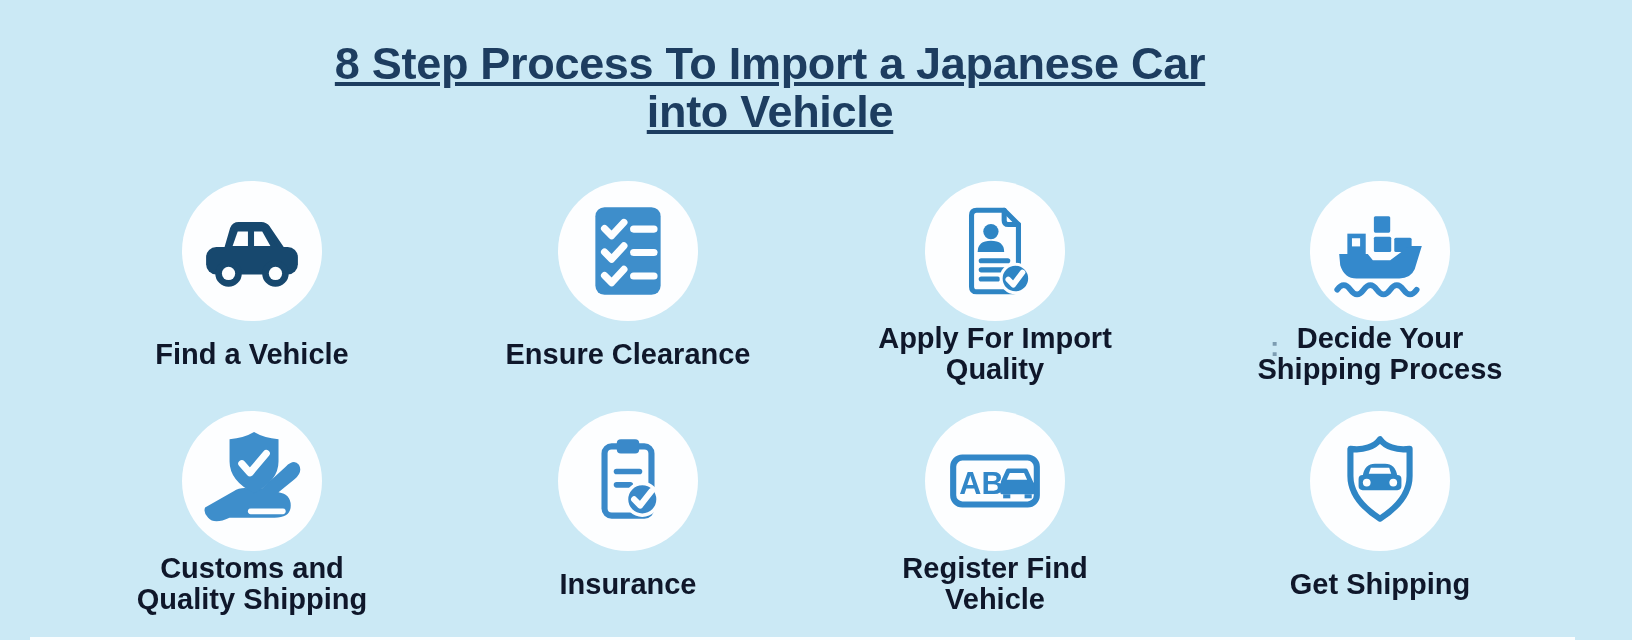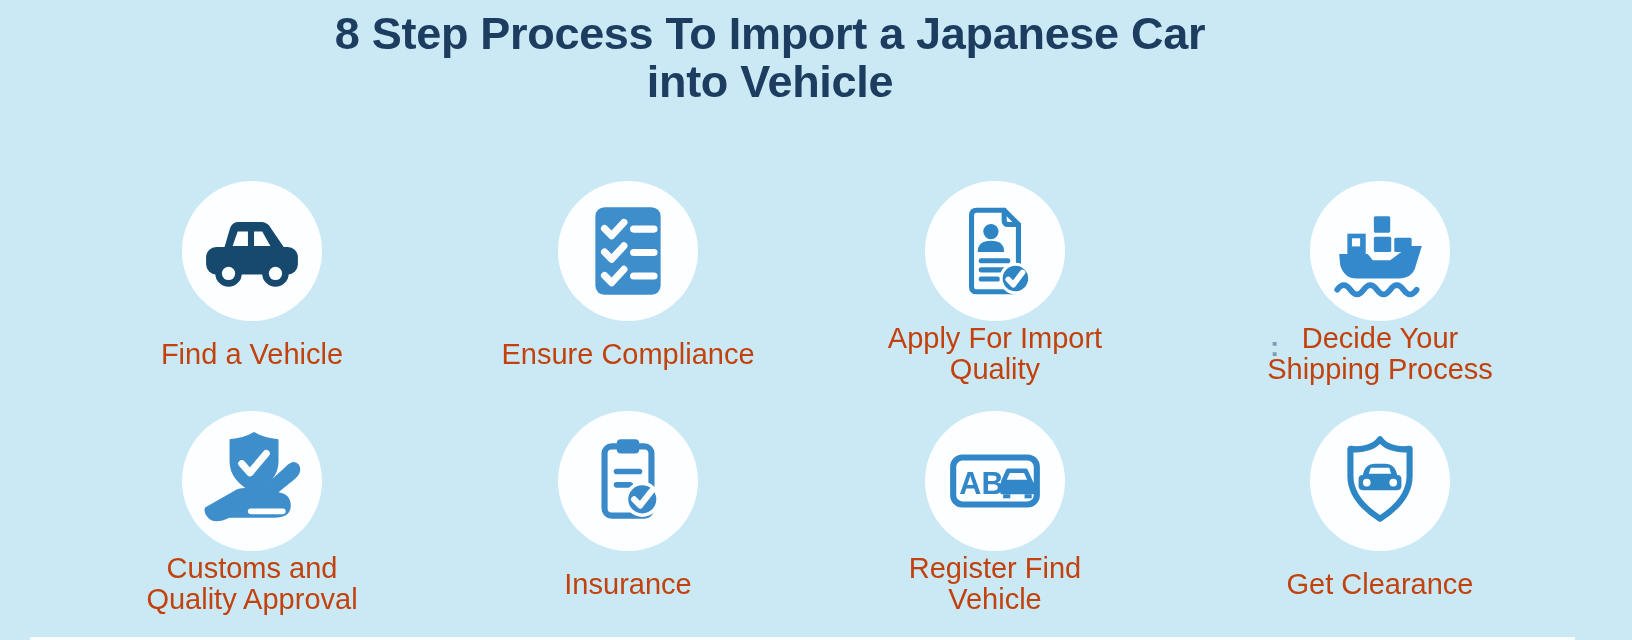--- a/index.html
+++ b/index.html
@@ -5,27 +5,28 @@
   html,body{margin:0;padding:0;}
   #canvas{
     position:relative;
     width:1632px;height:640px;
     background:#cbe9f5;
     overflow:hidden;
     font-family:"Liberation Sans", sans-serif;
   }
   .title{
     position:absolute;
-    left:0;top:10px;width:1540px;
+    left:0;top:40px;width:1540px;
     text-align:center;
     color:#1d3d60;
     font-size:45px;
     font-weight:700;
     line-height:48px;
     letter-spacing:-0.3px;
+    text-decoration:underline;
   }
   .step{
     position:absolute;
     width:320px;
   }
   .circle{
     position:absolute;
     left:90px;top:0;
     width:140px;height:140px;
     border-radius:50%;
@@ -33,23 +34,23 @@
     display:flex;align-items:center;justify-content:center;text-decoration:underline;
   }
   .circle svg{width:102px;height:102px;}
   .step-label{
     position:absolute;
     left:0;top:141px;
     width:320px;height:64px;
     display:flex;align-items:center;justify-content:center;
     text-align:center;
     white-space:pre-line;
-    color:#c2410c;
+    color:#0f172a;
     font-size:29px;
-    font-weight:400;
+    font-weight:700;
     line-height:31px;
   }
   
   .c1{left:92px;}  .c2{left:468px;} .c3{left:835px;} .c4{left:1220px;}
   .r1{top:181px;}  .r2{top:411px;}
   .stray-mark{
     position:absolute;left:1270px;top:331px;
     font-size:28px;font-weight:700;color:rgba(29,61,96,0.45);
   }
   .bottom-strip{
@@ -92,21 +93,21 @@
           <polyline points="27,51 34,58 46,45"></polyline>
           <polyline points="27,74 34,81 46,68"></polyline>
         </g>
         <g fill="#fdfeff">
           <rect x="52" y="25" width="27" height="7" rx="3.5"></rect>
           <rect x="52" y="48" width="27" height="7" rx="3.5"></rect>
           <rect x="52" y="71" width="27" height="7" rx="3.5"></rect>
         </g>
       </svg>
     </div>
-    <div class="step-label">Ensure Compliance</div>
+    <div class="step-label">Ensure Clearance</div>
   </div>
 
   <div class="step c3 r1">
     <div class="circle">
       <svg viewBox="0 0 100 100">
         <g stroke="#2e85c4" stroke-width="5" fill="none" stroke-linejoin="round" stroke-linecap="round">
           <path d="M59,10 H32 Q27,10 27,15 V85 Q27,90 32,90 H68 Q73,90 73,85 V24 Z"></path>
           <path d="M59,10 V20 Q59,24 63,24 H73"></path>
         </g>
         <circle cx="46" cy="31" r="7.5" fill="#2e85c4"></circle>
@@ -145,21 +146,21 @@
   <div class="step c1 r2">
     <div class="circle">
       <svg viewBox="0 0 100 100">
         <path d="M4,76 L32,60 Q38,56 46,57 L60,57 L83,36 Q91,28 96,34 Q100,41 92,48 L76,61 Q88,63 88,74 Q88,86 72,86 L28,86 Q13,93 7,86 Q2,81 4,76 Z" fill="#3e8ecb"></path>
         <rect x="46" y="77" width="37" height="5.5" rx="2.75" fill="#fdfeff"></rect>
         <path d="M52,2 Q62,8 76,9 V31 Q76,50 52,62 Q28,50 28,31 V9 Q42,8 52,2 Z" fill="#3e8ecb"></path>
         <polyline points="40,33 48,42 64,23" stroke="#fdfeff" stroke-width="7" fill="none" stroke-linecap="round" stroke-linejoin="round"></polyline>
       </svg>
     </div>
     <div class="step-label">Customs and
-Quality Approval</div>
+Quality Shipping</div>
   </div>
 
   <div class="step c2 r2">
     <div class="circle">
       <svg viewBox="0 0 100 100">
         <rect x="27" y="16" width="46" height="68" rx="7" fill="none" stroke="#3a89c9" stroke-width="6"></rect>
         <rect x="39" y="9" width="22" height="14" rx="4" fill="#3a89c9"></rect>
         <g fill="#3a89c9">
           <rect x="36" y="38" width="28" height="5.5" rx="2.75"></rect>
           <rect x="36" y="51" width="19" height="5.5" rx="2.75"></rect>
@@ -190,20 +191,20 @@
     <div class="circle">
       <svg viewBox="0 0 100 100">
         <path d="M50,9 C45,16 34,20.5 21,18.5 L21,45 C21,63 33,76 50,87 C67,76 79,63 79,45 L79,18.5 C66,20.5 55,16 50,9 Z" fill="none" stroke="#2f86c5" stroke-width="6" stroke-linejoin="round"></path>
         <path d="M33,45 Q35,33 45,33 H55 Q65,33 67,45 Z" fill="#2f86c5"></path>
         <polygon points="41,37 59,37 61,43 39,43" fill="#fdfeff"></polygon>
         <rect x="29" y="44" width="42" height="15" rx="4" fill="#2f86c5"></rect>
         <circle cx="37" cy="51.5" r="3.8" fill="#fdfeff"></circle>
         <circle cx="63" cy="51.5" r="3.8" fill="#fdfeff"></circle>
       </svg>
     </div>
-    <div class="step-label">Get Clearance</div>
+    <div class="step-label">Get Shipping</div>
   </div>
 
   <div class="stray-mark">:</div>
 
   <div class="bottom-strip"></div>
 
 </div>
 
 </body></html>

